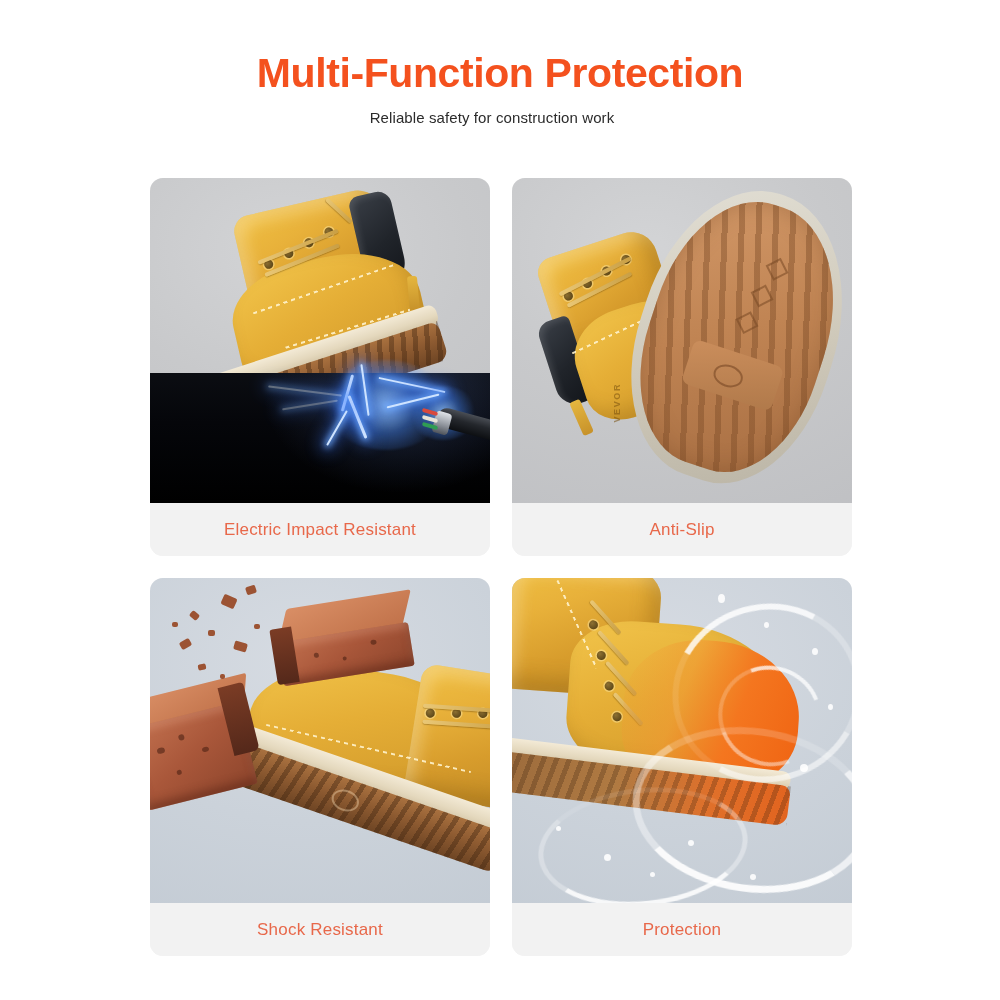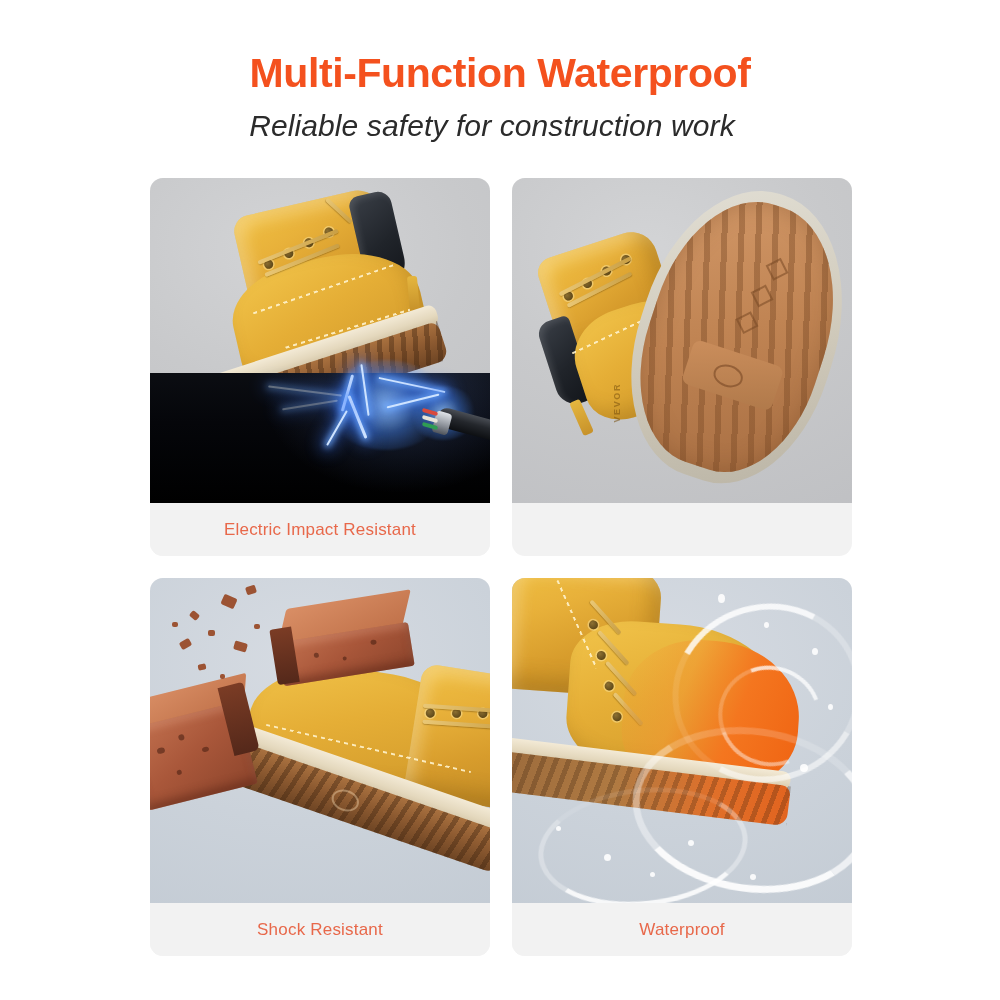--- a/index.html
+++ b/index.html
@@ -11,22 +11,22 @@
   }
   .page{position:relative;width:1000px;height:1000px;}
 
   
   .header{padding-top:52px;text-align:center;}
   .headline{
     font-size:41px;font-weight:bold;letter-spacing:-0.4px;
     color:#F4511E;line-height:1.06;margin:0;
   }
   .subheadline{
-    font-size:30px;color:#2B2B2B;margin:14px 16px 0 0;
-    font-weight:400;letter-spacing:.1px;font-style:italic;
+    font-size:15px;color:#2B2B2B;margin:14px 16px 0 0;
+    font-weight:400;letter-spacing:.1px;
   }
 
   
   .grid{
     position:absolute;left:150px;top:178px;
     width:702px;
     display:grid;
     grid-template-columns:340px 340px;
     grid-template-rows:378px 378px;
     column-gap:22px;row-gap:22px;
@@ -158,21 +158,21 @@
     filter:blur(.4px);
   }
   .droplet{position:absolute;border-radius:50%;background:rgba(255,255,255,.88);}
 </style>
 </head>
 <body>
 
 <div class="page">
 
   <div class="header">
-    <h1 class="headline">Multi-Function Waterproof</h1>
+    <h1 class="headline">Multi-Function Protection</h1>
     <p class="subheadline">Reliable safety for construction work</p>
   </div>
 
   <div class="grid">
 
     <div class="card">
       <div class="photo">
         <div class="scene bg-grey"></div>
 
         <div class="boot" style="left:10px;top:18px;width:300px;height:250px;transform:rotate(-13deg);">
@@ -259,20 +259,21 @@
                         border:2px solid rgba(120,72,36,.6);border-radius:50%;"></div>
             <div style="position:absolute;left:96px;top:52px;width:13px;height:13px;
                         border:2px solid rgba(120,72,36,.55);transform:rotate(45deg);"></div>
             <div style="position:absolute;left:90px;top:82px;width:13px;height:13px;
                         border:2px solid rgba(120,72,36,.55);transform:rotate(45deg);"></div>
             <div style="position:absolute;left:84px;top:112px;width:13px;height:13px;
                         border:2px solid rgba(120,72,36,.55);transform:rotate(45deg);"></div>
           </div>
         </div>
       </div>
+      <div class="caption">Anti-Slip</div>
     </div>
 
     <div class="card">
       <div class="photo">
         <div class="scene bg-bluegrey"></div>
 
         <div class="boot" style="left:70px;top:78px;width:300px;height:230px;transform:rotate(9deg);">
           <div class="vamp" style="left:22px;top:16px;width:206px;height:120px;border-radius:52% 34% 26% 40%;"></div>
           <div class="shaft" style="left:186px;top:0px;width:124px;height:132px;"></div>
           <div class="eyelet" style="left:196px;top:44px;"></div>
@@ -367,17 +368,17 @@
         <div class="droplet" style="left:252px;top:44px;width:5px;height:6px;"></div>
         <div class="droplet" style="left:300px;top:70px;width:6px;height:7px;"></div>
         <div class="droplet" style="left:288px;top:186px;width:8px;height:8px;"></div>
         <div class="droplet" style="left:176px;top:262px;width:6px;height:6px;"></div>
         <div class="droplet" style="left:92px;top:276px;width:7px;height:7px;"></div>
         <div class="droplet" style="left:44px;top:248px;width:5px;height:5px;"></div>
         <div class="droplet" style="left:238px;top:296px;width:6px;height:6px;"></div>
         <div class="droplet" style="left:138px;top:294px;width:5px;height:5px;"></div>
         <div class="droplet" style="left:316px;top:126px;width:5px;height:6px;"></div>
       </div>
-      <div class="caption">Waterproof</div>
+      <div class="caption">Protection</div>
     </div>
 
   </div>
 </div>
 
 </body></html>

